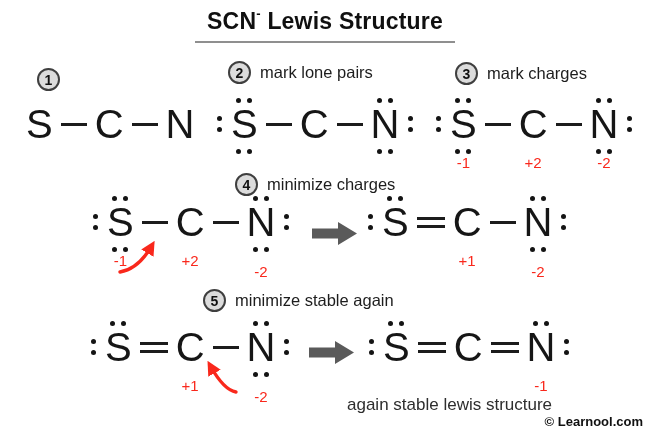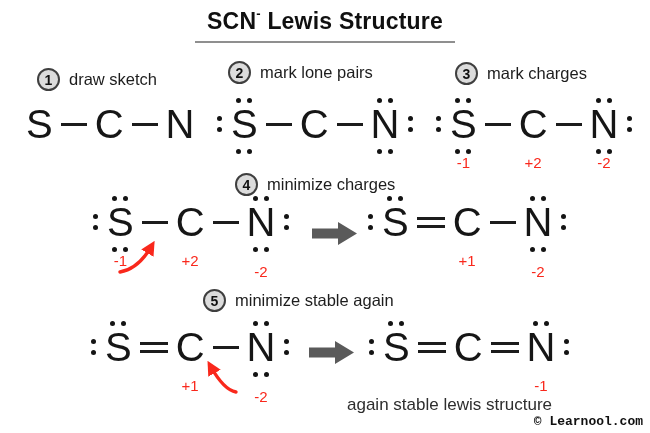--- a/index.html
+++ b/index.html
@@ -31,41 +31,40 @@
   .bond { width:26px; height:3px; background:#1c1c1c; margin:0 8px; flex:0 0 auto; }
   .bond.double { width:28px; height:11px; background:none; box-sizing:border-box;
     border-top:3px solid #1c1c1c; border-bottom:3px solid #1c1c1c; }
   .charge { position:absolute; top:50px; left:50%; transform:translateX(-50%);
     font-size:15px; font-weight:500; color:#f9281c; white-space:nowrap; }
   .charge.low { top:61px; }
   
   .block-arrow, .curve-arrow { position:absolute; }
   
   .caption { position:absolute; left:347px; top:395px; font-size:17px; color:#2e2e2e; }
-  .copyright { position:absolute; right:7px; top:414px; font-size:13px; font-weight:bold; color:#101010;font-family:Liberation Mono, monospace; }
+  .copyright { position:absolute; right:7px; top:414px; font-size:13px; font-weight:bold; color:#101010; }
 </style>
 </head>
 <body>
 
 <svg width="0" height="0" style="position:absolute">
   <defs>
     <marker id="ah" viewBox="0 0 10 10" refX="5" refY="5" markerWidth="4.2" markerHeight="4.2" orient="auto">
       <path d="M0,0 L10,5 L0,10 z" fill="#f9281c"></path>
     </marker>
   </defs>
 </svg>
 
 <div class="canvas">
 
   <div class="title"><span>SCN</span><sup>-</sup> <span>Lewis Structure</span></div>
   <div class="title-rule"></div>
 
   <div class="step" style="left:37px; top:68px;">
     <span class="step-num">1</span>
-    <span>draw sketch</span>
   </div>
   <div class="step" style="left:228px; top:61px;">
     <span class="step-num">2</span>
     <span>mark lone pairs</span>
   </div>
   <div class="step" style="left:455px; top:62px;">
     <span class="step-num">3</span>
     <span>mark charges</span>
   </div>
   <div class="step" style="left:235px; top:173px;">

